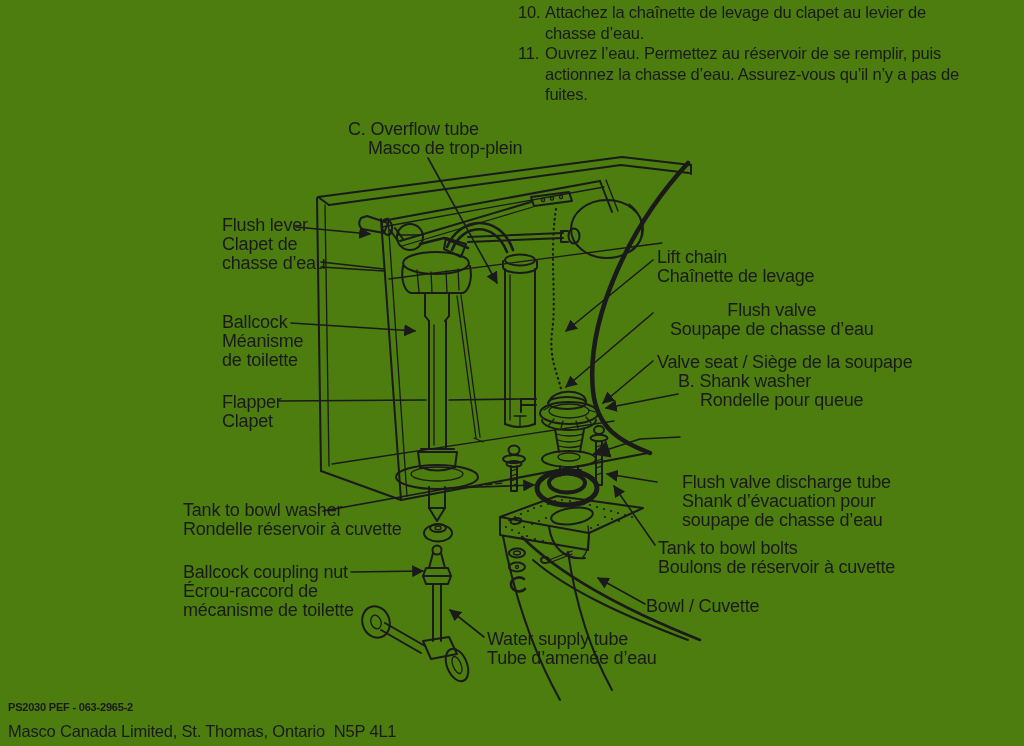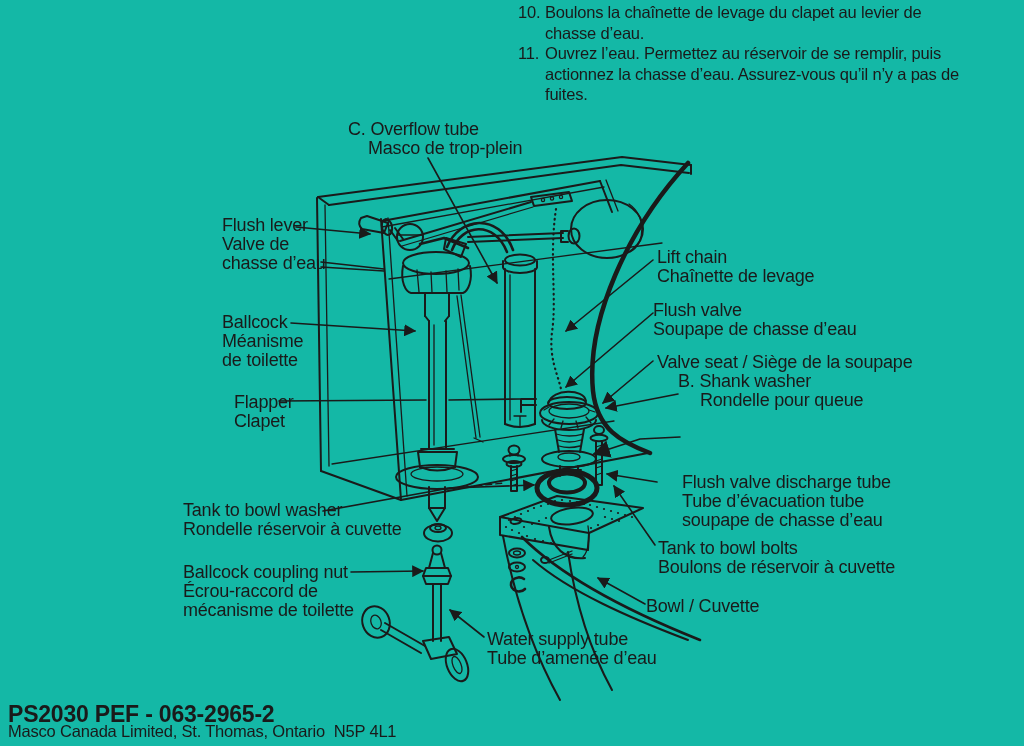--- a/index.html
+++ b/index.html
@@ -1,35 +1,35 @@
 <!DOCTYPE html>
 <html><head>
 <meta charset="utf-8">
 <style>
   html,body{margin:0;padding:0;background:#ffffff;}
-  .page{position:relative;width:1024px;height:746px;background:#14b8a6;overflow:hidden;
+  .page{position:relative;width:1024px;height:746px;background:#4d7c0f;overflow:hidden;
         font-family:"Liberation Sans",sans-serif;color:#1a1a1a;}
   svg{position:absolute;left:0;top:0;}
   .dln{stroke:#1a1a1a;fill:none;stroke-width:2;stroke-linecap:round;stroke-linejoin:round;}
   .thn{stroke-width:1.3;}
   .thk{stroke-width:2.6;}
   .ldr{stroke:#1a1a1a;fill:none;stroke-width:1.6;stroke-linecap:round;stroke-linejoin:round;}
   .dots circle{fill:#1a1a1a;stroke:none;}
   .chain{stroke:#1a1a1a;fill:none;stroke-width:2.2;stroke-linecap:round;stroke-dasharray:0.6 4.4;}
   .sweep{stroke:#1a1a1a;fill:none;stroke-width:4.5;stroke-linecap:round;}
   .lb{position:absolute;font-size:18px;line-height:19px;letter-spacing:-0.2px;white-space:nowrap;}
   .lb .ln{display:block;}
   .ind20{padding-left:20px;}
   .ind22{padding-left:22px;}
   .instructions{position:absolute;left:518px;top:2px;width:480px;font-size:16.5px;
                 line-height:20.5px;letter-spacing:-0.2px;}
   .inst-row{display:flex;}
   .inst-num{width:27px;flex:none;}
   .inst-text span{display:block;}
-  .footer-part{position:absolute;left:8px;top:701px;font-size:23px;font-weight:bold;letter-spacing:-0.2px;}
+  .footer-part{position:absolute;left:8px;top:701px;font-size:11px;font-weight:bold;letter-spacing:-0.2px;}
   .footer-company{position:absolute;left:8px;top:722px;font-size:16.5px;letter-spacing:-0.2px;white-space:pre;}
   .footer-code{position:absolute;left:727px;top:762px;font-size:15px;}
 </style>
 </head>
 <body>
 
 <div class="page">
 
   <svg width="1024" height="746" viewBox="0 0 1024 746">
     <defs>
@@ -258,83 +258,83 @@
       <path d="M657,482 L607,474" marker-end="url(#ar)"></path>
       <path d="M655,545 L614,486" marker-end="url(#ar)"></path>
       <path d="M645,604 L598,578" marker-end="url(#ar)"></path>
     </g>
   </svg>
 
   <div class="instructions">
     <div class="inst-row">
       <div class="inst-num">10.</div>
       <div class="inst-text">
-        <span>Boulons la chaînette de levage du clapet au levier de</span>
+        <span>Attachez la chaînette de levage du clapet au levier de</span>
         <span>chasse d’eau.</span>
       </div>
     </div>
     <div class="inst-row">
       <div class="inst-num">11.</div>
       <div class="inst-text">
         <span>Ouvrez l’eau. Permettez au réservoir de se remplir, puis</span>
         <span>actionnez la chasse d’eau. Assurez-vous qu’il n’y a pas de</span>
         <span>fuites.</span>
       </div>
     </div>
   </div>
 
   <div class="lb" style="left:348px;top:120px;">
     <span class="ln">C. Overflow tube</span>
     <span class="ln ind20">Masco de trop-plein</span>
   </div>
   <div class="lb" style="left:222px;top:216px;">
     <span class="ln">Flush lever</span>
-    <span class="ln">Valve de</span>
+    <span class="ln">Clapet de</span>
     <span class="ln">chasse d’eau</span>
   </div>
   <div class="lb" style="left:222px;top:313px;">
     <span class="ln">Ballcock</span>
     <span class="ln">Méanisme</span>
     <span class="ln">de toilette</span>
   </div>
-  <div class="lb" style="left:222px;top:393px;margin-left:12px;">
+  <div class="lb" style="left:222px;top:393px;">
     <span class="ln">Flapper</span>
     <span class="ln">Clapet</span>
   </div>
   <div class="lb" style="left:183px;top:501px;">
     <span class="ln">Tank to bowl washer</span>
     <span class="ln">Rondelle réservoir à cuvette</span>
   </div>
   <div class="lb" style="left:183px;top:563px;">
     <span class="ln">Ballcock coupling nut</span>
     <span class="ln">Écrou-raccord de</span>
     <span class="ln">mécanisme de toilette</span>
   </div>
   <div class="lb" style="left:487px;top:630px;">
     <span class="ln">Water supply tube</span>
     <span class="ln">Tube d’amenée d’eau</span>
   </div>
   <div class="lb" style="left:657px;top:248px;">
     <span class="ln">Lift chain</span>
     <span class="ln">Chaînette de levage</span>
   </div>
-  <div class="lb" style="left:653px;top:301px;">
+  <div class="lb" style="left:670px;top:301px;text-align:center;">
     <span class="ln">Flush valve</span>
     <span class="ln">Soupape de chasse d’eau</span>
   </div>
   <div class="lb" style="left:657px;top:353px;">
     <span class="ln">Valve seat / Siège de la soupape</span>
   </div>
   <div class="lb" style="left:678px;top:372px;">
     <span class="ln">B. Shank washer</span>
     <span class="ln ind22">Rondelle pour queue</span>
   </div>
   <div class="lb" style="left:658px;top:473px;margin-left:24px;">
     <span class="ln">Flush valve discharge tube</span>
-    <span class="ln">Tube d’évacuation tube</span>
+    <span class="ln">Shank d’évacuation pour</span>
     <span class="ln">soupape de chasse d’eau</span>
   </div>
   <div class="lb" style="left:658px;top:539px;">
     <span class="ln">Tank to bowl bolts</span>
     <span class="ln">Boulons de réservoir à cuvette</span>
   </div>
   <div class="lb" style="left:646px;top:597px;">
     <span class="ln">Bowl / Cuvette</span>
   </div>
 

